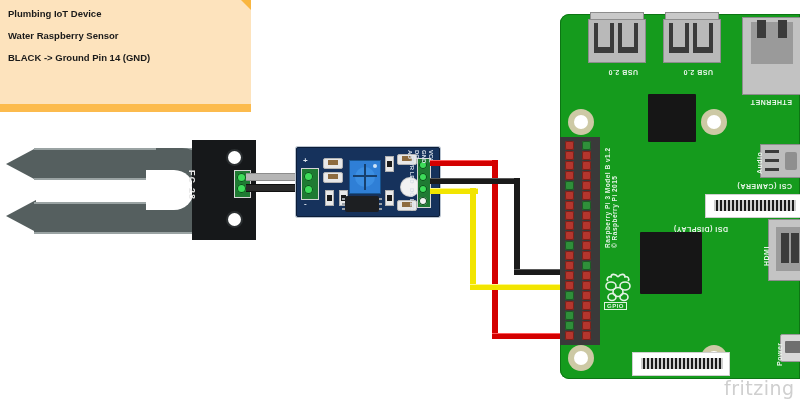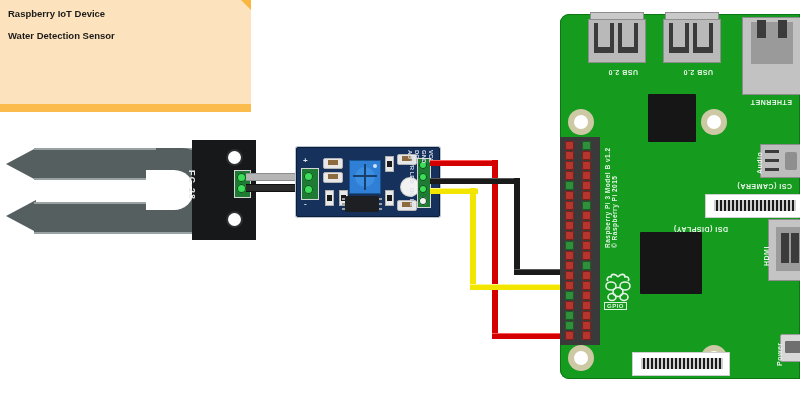--- a/index.html
+++ b/index.html
@@ -135,24 +135,25 @@
          font-family:"DejaVu Sans",sans-serif;}
 </style>
 </head>
 <body>
 
 <div id="canvas">
 
   <div class="note">
     <div class="note-fold"></div>
     <div class="note-body">
-      <div class="note-line">Raspberry IoT Device</div>
+      <div class="note-line">Plumbing IoT Device</div>
       <div class="sp"></div>
-      <div class="note-line">Water Detection Sensor</div>
+      <div class="note-line">Water Raspberry Sensor</div>
       <div class="sp"></div>
+      <div class="note-line">BLACK -&gt; Ground Pin 14 (GND)</div>
     </div>
     <div class="note-bottom"></div>
   </div>
 
   <div class="probe">
     <div class="tip t"></div>
     <div class="tip b"></div>
     <div class="prong top"></div>
     <div class="prong bot"></div>
     <div class="yoke"></div>
@@ -381,14 +382,15 @@
       <div class="gp g" style="left:5px;top:174px;"></div>
       <div class="gp r" style="left:22px;top:174px;"></div>
       <div class="gp g" style="left:5px;top:184px;"></div>
       <div class="gp r" style="left:22px;top:184px;"></div>
       <div class="gp r" style="left:5px;top:194px;"></div>
       <div class="gp r" style="left:22px;top:194px;"></div>
     </div>
     <div class="gpio-lab" style="left:44px;top:288px;">GPIO</div>
   </div>
 
+  <div class="brand" style="left:724px;top:377px;">fritzing</div>
 
 </div>
 
 </body></html>

